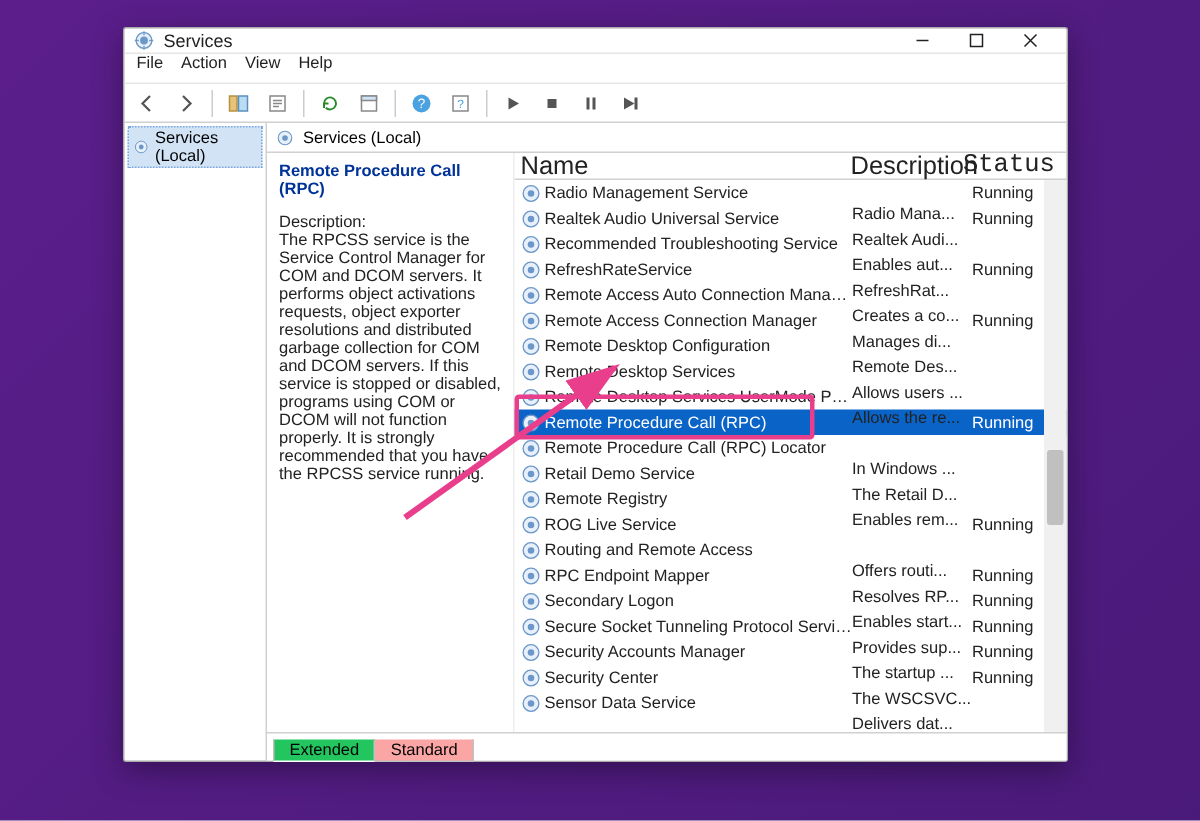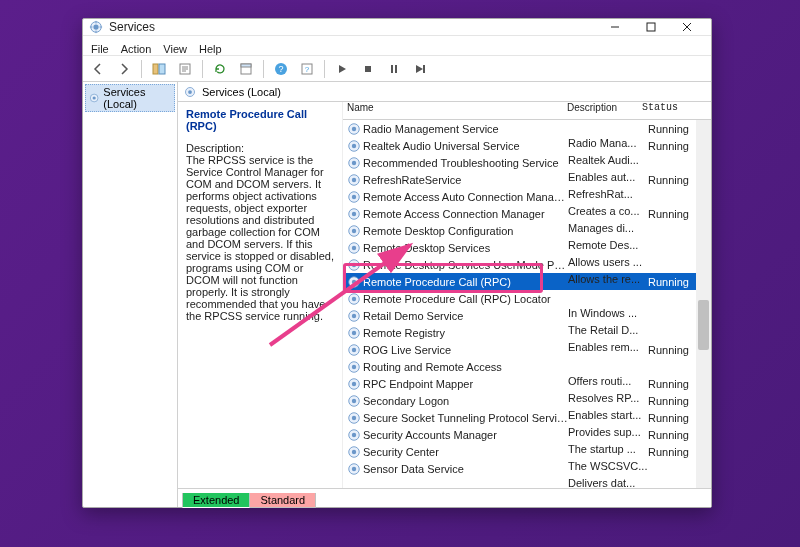--- a/index.html
+++ b/index.html
@@ -3,37 +3,37 @@
 <meta charset="utf-8">
 <style>
   * { box-sizing: border-box; font-family: "Segoe UI", Tahoma, sans-serif; }
   body { margin:0; width:800px; height:547px; background:linear-gradient(135deg,#5b1e8b,#4a1a7a); overflow:hidden; position:relative;}
   .window { position:absolute; left:82px; top:18px; width:630px; height:490px; background:#fff; border:1px solid #aaa; box-shadow:0 6px 20px rgba(0,0,0,.35); border-radius:2px; display:flex; flex-direction:column;}
   .titlebar { height:17px; display:flex; align-items:center; padding:0 6px; border-bottom:1px solid #e5e5e5;}
   .titlebar .ico { width:14px; height:14px; margin-right:6px; }
   .titlebar .title { font-size:12px; color:#222; flex:1; }
   .wbtn { width:36px; height:24px; display:flex; align-items:center; justify-content:center; color:#222; }
   .wbtn svg{ width:10px; height:10px; stroke:#222; stroke-width:1; fill:none;}
-  .menubar { height:20px; display:flex; align-items:flex-end; gap:12px; padding:0 8px; font-size:11px; color:#222; border-bottom:1px solid #e5e5e5;}
+  .menubar { height:20px; display:flex; align-items:flex-start; gap:12px; padding:0 8px; font-size:11px; color:#222; border-bottom:1px solid #e5e5e5;}
   .menubar span{ cursor:default; }
   .toolbar { height:26px; display:flex; align-items:center; gap:4px; padding:0 4px; border-bottom:1px solid #d0d0d0;}
   .tbtn { width:22px; height:22px; display:flex; align-items:center; justify-content:center; border:1px solid transparent; }
   .tbtn svg{ width:14px;height:14px;}
   .sep{ width:1px; height:18px; background:#ccc; margin:0 2px;}
   .body { flex:1; display:flex; min-height:0;}
   .leftpane{ width:95px; border-right:1px solid #d0d0d0; padding:2px; font-size:11px;}
   .treeitem{ display:flex; align-items:center; gap:4px; padding:1px 3px; background:#d3e3f6; border:1px dotted #7aa7d9;}
   .rightpane{ flex:1; display:flex; flex-direction:column; min-width:0;}
   .rp-head{ height:20px; display:flex; align-items:center; gap:6px; padding:0 6px; font-size:11px; border-bottom:1px solid #d0d0d0;}
   .rp-body{ flex:1; display:flex; min-height:0;}
   .desc{ width:165px; padding:6px 8px; font-size:11px; color:#222; border-right:1px solid #eee; overflow:hidden;}
   .desc .stitle{ color:#003399; font-weight:600; margin-bottom:10px; display:block;}
   .desc .dlabel{ color:#222; }
   .listwrap{ flex:1; display:flex; flex-direction:column; min-width:0; position:relative;}
-  .cols{ display:flex; font-size:10px; color:#222; border-bottom:1px solid #d0d0d0; height:18px; padding-left:4px; user-select:none;}
+  .cols{ display:flex; font-size:17px; color:#222; border-bottom:1px solid #d0d0d0; height:18px; align-items:center; padding-left:4px; user-select:none;}
   .cols .c1{ width:220px;} .cols .c2{ width:75px;} .cols .c3{ width:52px;font-family:Liberation Mono, monospace;}
   .list{ flex:1; overflow:hidden; position:relative;}
   .row{ display:flex; align-items:center; height:17px; font-size:11px; color:#222; padding-left:4px; white-space:nowrap;}
   .row .gico{ width:14px; height:14px; margin-right:2px; flex-shrink:0;}
   .row .c1{ width:205px; overflow:hidden; text-overflow:ellipsis;}
   .row .c2{ width:80px; overflow:hidden; text-overflow:ellipsis;margin-top:28px;}
   .row .c3{ width:52px;}
   .row.sel{ background:#0a63c7; color:#fff;}
   .hl{ position:absolute; border:3px solid #e83e8c; border-radius:3px; pointer-events:none; z-index:5;}
   .scroll{ position:absolute; right:0; top:18px; bottom:0; width:15px; background:#f0f0f0;}

